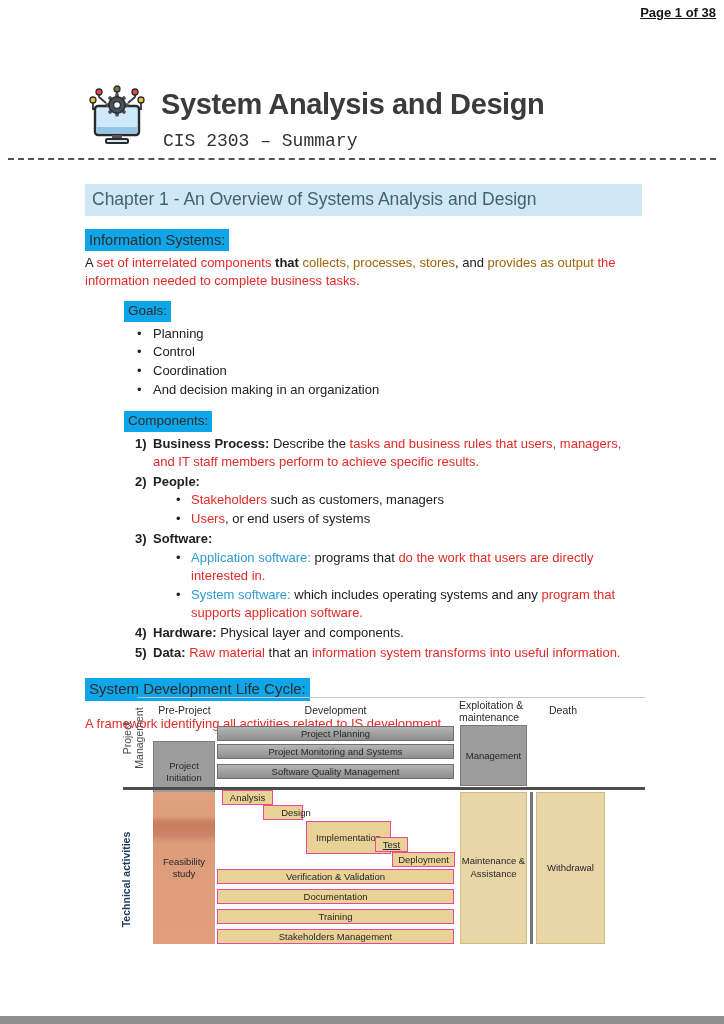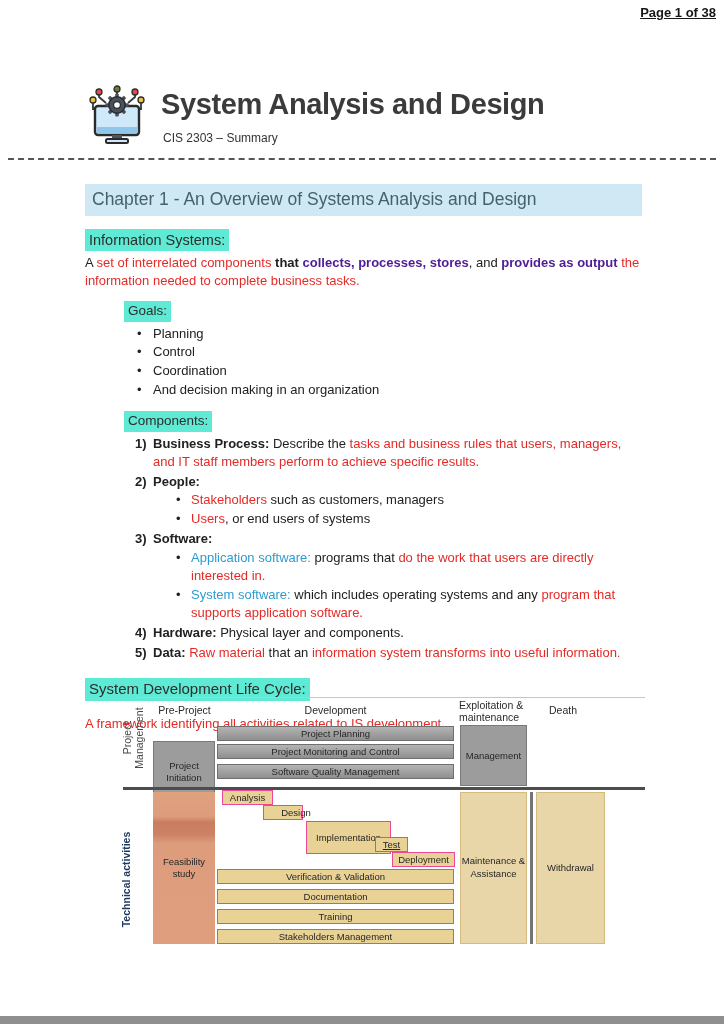--- a/index.html
+++ b/index.html
@@ -18,49 +18,49 @@
     font-size: 13px; font-weight: bold; text-decoration: underline; color: #161616;
   }
 
   
   .doc-header { position: absolute; left: 85px; top: 84px; width: 560px; height: 70px; }
   .doc-icon { position: absolute; left: 0; top: 0; width: 64px; height: 64px; }
   .doc-title {
     position: absolute; left: 76px; top: 4px;
     font-size: 29px; font-weight: bold; color: #3b3b3b; white-space: nowrap; letter-spacing: -0.4px;
   }
-  .doc-subtitle { position: absolute; left: 78px; top: 47px; font-size: 12px; color: #333; white-space: nowrap; }
+  .doc-subtitle { position: absolute; left: 78px; top: 47px; font-size: 18px; color: #333; white-space: nowrap; font-family: Liberation Mono, monospace; }
   .dash-rule { position: absolute; left: 8px; right: 8px; top: 158px; border-top: 2px dashed #555; }
 
   
   .content { position: absolute; left: 85px; top: 184px; width: 557px; font-size: 13px; line-height: 1.38; }
   .chapter-heading {
     background: #cfe8f3; color: #44626e;
     font-size: 17.5px; padding: 3px 7px 5px; margin-bottom: 2px;
   }
-  .hl { background: #5eead4; padding: 1px 4px; display: inline-block; }
+  .hl { background: #0ea5e9; padding: 1px 4px; display: inline-block; }
   .sec-label { font-size: 14.5px; color: #2d2d2d; margin-top: 13px; }
   .para { margin-top: 3px; }
   .sub-label { margin-left: 39px; margin-top: 11px; font-size: 13.5px; color: #2d2d2d; }
   ul.plain { list-style: none; margin: 3px 0 0 50px; }
   ul.plain > li { position: relative; padding-left: 18px; line-height: 1.45; }
   ul.plain > li::before { content: "\2022"; position: absolute; left: 2px; top: 0; }
   .c-list { margin-top: 3px; }
   .c-item { position: relative; padding-left: 68px; margin-top: 2px; }
   .c-num { position: absolute; left: 50px; top: 0; font-weight: bold; }
   ul.c-sub { list-style: none; margin: 1px 0 2px 22px; }
   ul.c-sub > li { position: relative; padding-left: 16px; line-height: 1.38; margin-top: 1px; }
   ul.c-sub > li::before { content: "\2022"; position: absolute; left: 1px; top: 0; }
   .sdlc-label { margin-top: 16px; font-size: 15px; }
   .sdlc-intro { margin-top: 14px; color: #e42a26; }
 
   .seg-k  { color: #212121; }
   .seg-b  { color: #212121; font-weight: bold; }
   .seg-r  { color: #e42a26; }
-  .seg-rb { color: #4c1d95; font-weight: bold; }
+  .seg-rb { color: #a16207; font-weight: normal; }
   .seg-bl { color: #2e9bd0; }
 
   
   .diagram { position: absolute; left: 115px; top: 697px; width: 535px; height: 255px; font-size: 9.5px; color: #262626; }
   .d-topline { position: absolute; left: 22px; top: 0; width: 508px; border-top: 1px solid #c6c6c6; }
   .d-h { position: absolute; top: 7px; font-size: 10.5px; color: #2b2b2b; }
   .d-h-pre   { left: 38px;  width: 63px;  text-align: center; }
   .d-h-dev   { left: 102px; width: 237px; text-align: center; }
   .d-h-exp   { left: 344px; width: 76px;  top: 2px; line-height: 1.18; }
   .d-h-death { left: 424px; width: 48px;  text-align: center; }
@@ -218,21 +218,21 @@
   <div class="d-h d-h-pre">Pre-Project</div>
   <div class="d-h d-h-dev">Development</div>
   <div class="d-h d-h-exp">Exploitation &amp; maintenance</div>
   <div class="d-h d-h-death">Death</div>
 
   <div class="rot-label pm-label">Project Management</div>
   <div class="rot-label ta-label">Technical activities</div>
 
   <div class="gbox g-init">Project Initiation</div>
   <div class="gbar gbar-0">Project Planning</div>
-  <div class="gbar gbar-1">Project Monitoring and Control</div>
+  <div class="gbar gbar-1">Project Monitoring and Systems</div>
   <div class="gbar gbar-2">Software Quality Management</div>
   <div class="gbox g-eval">Management</div>
 
   <div class="d-divider"></div>
 
   <div class="salmon-box">Feasibility study</div>
 
   <div class="tan wf-0">Analysis</div>
   <div class="tan wf-1">Design</div>
   <div class="tan wf-2">Implementation</div>

